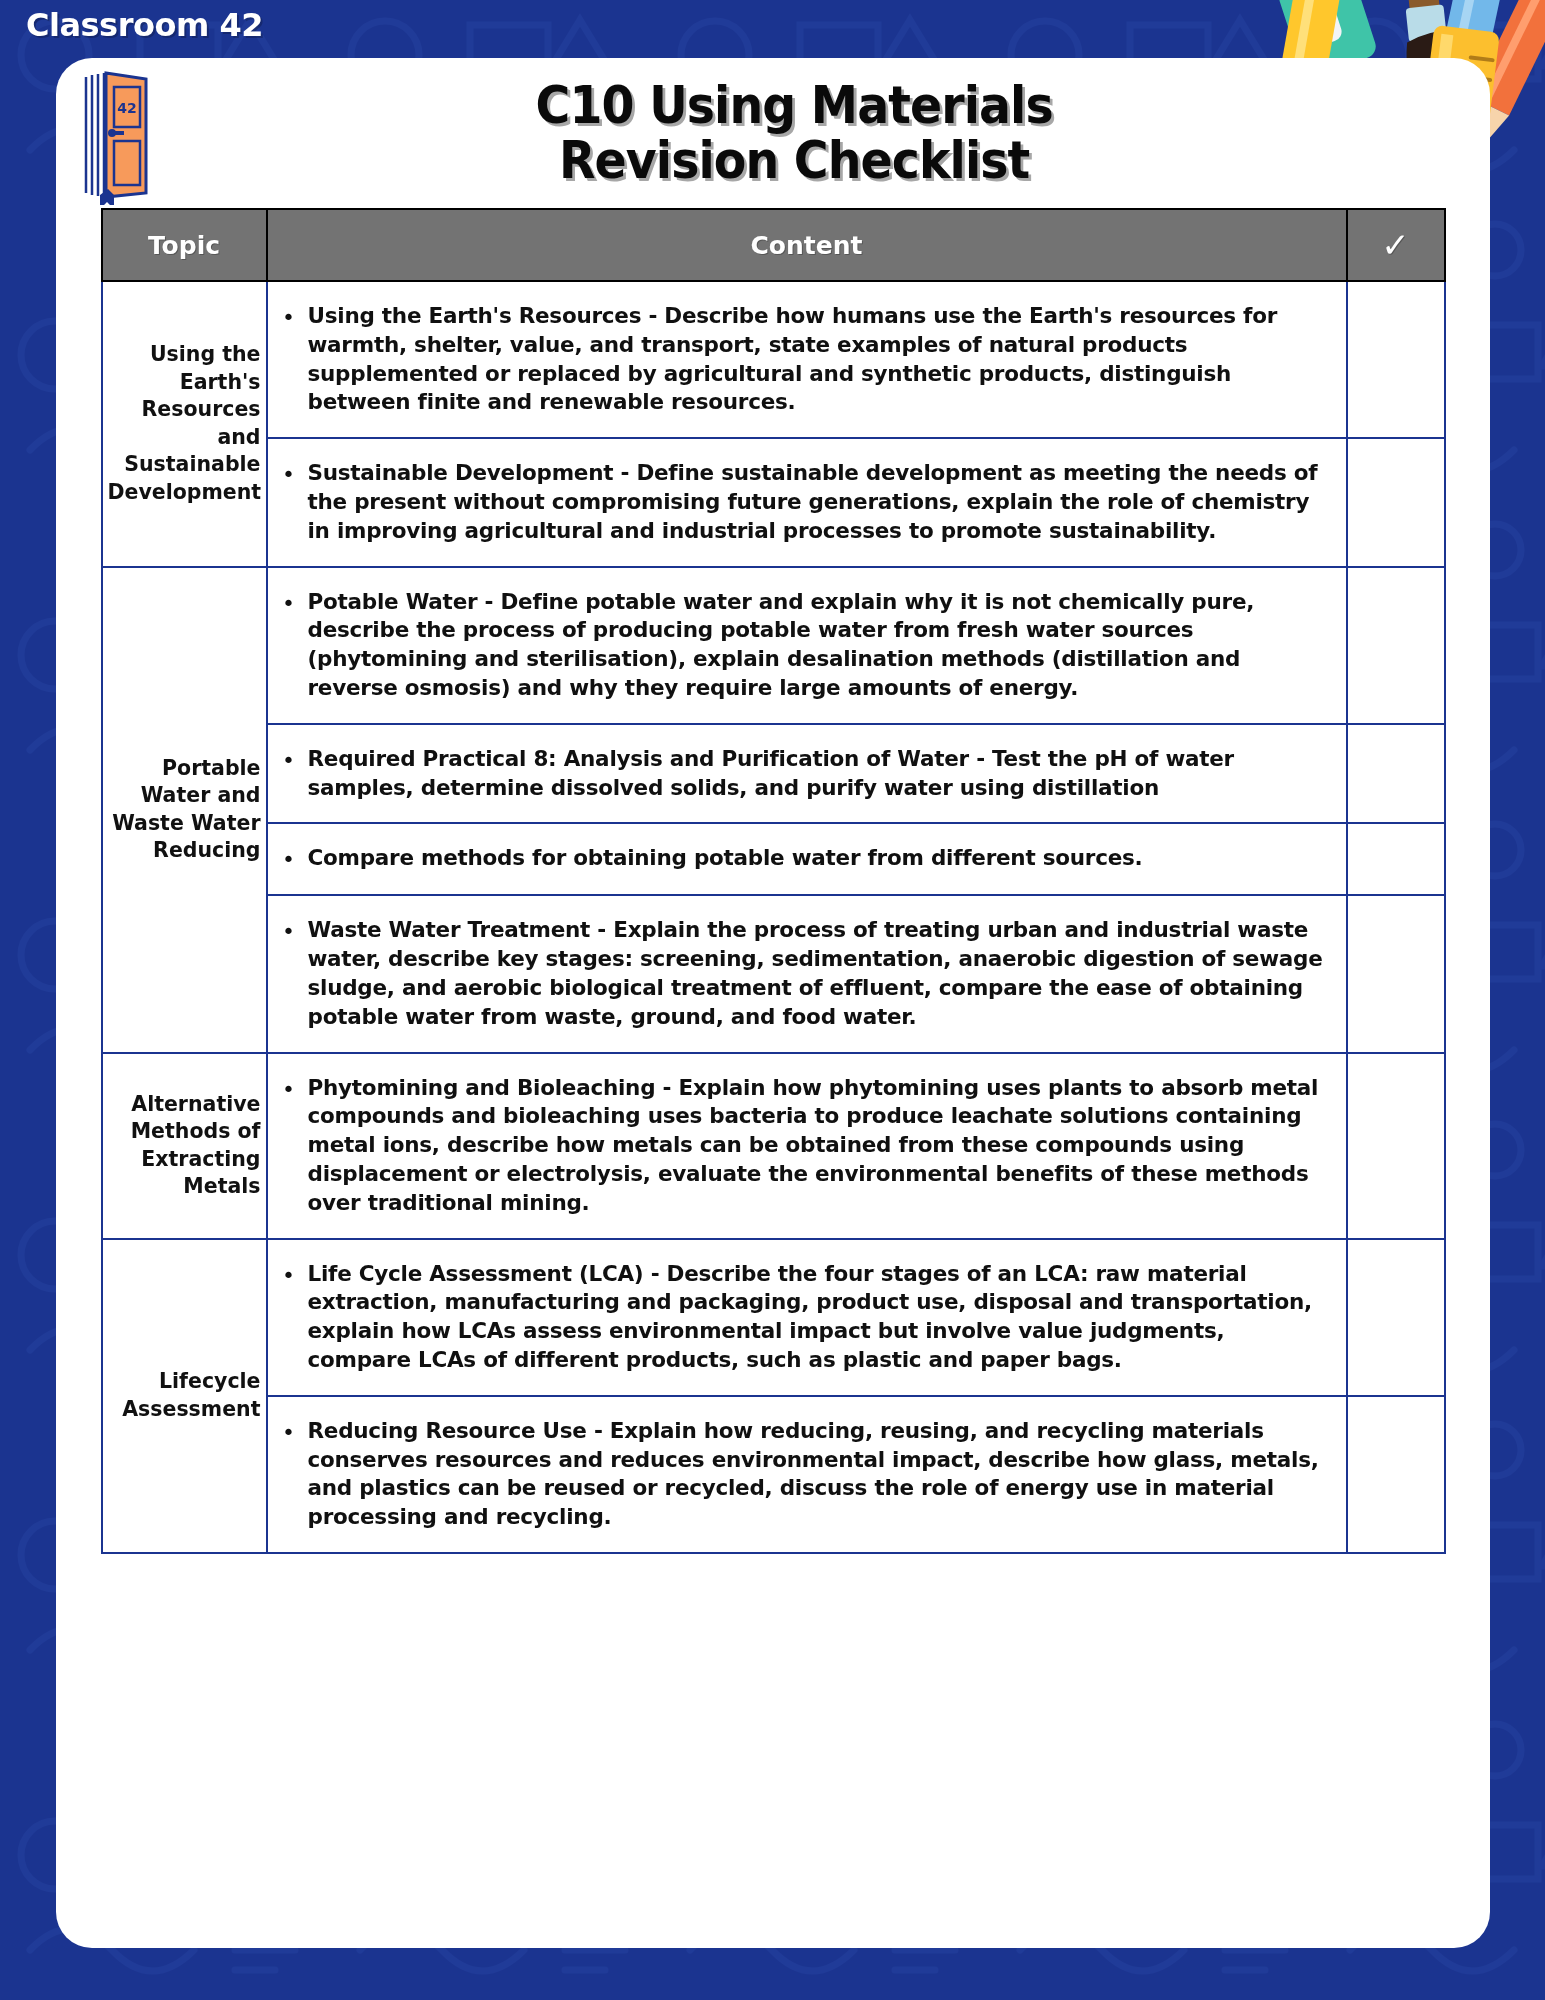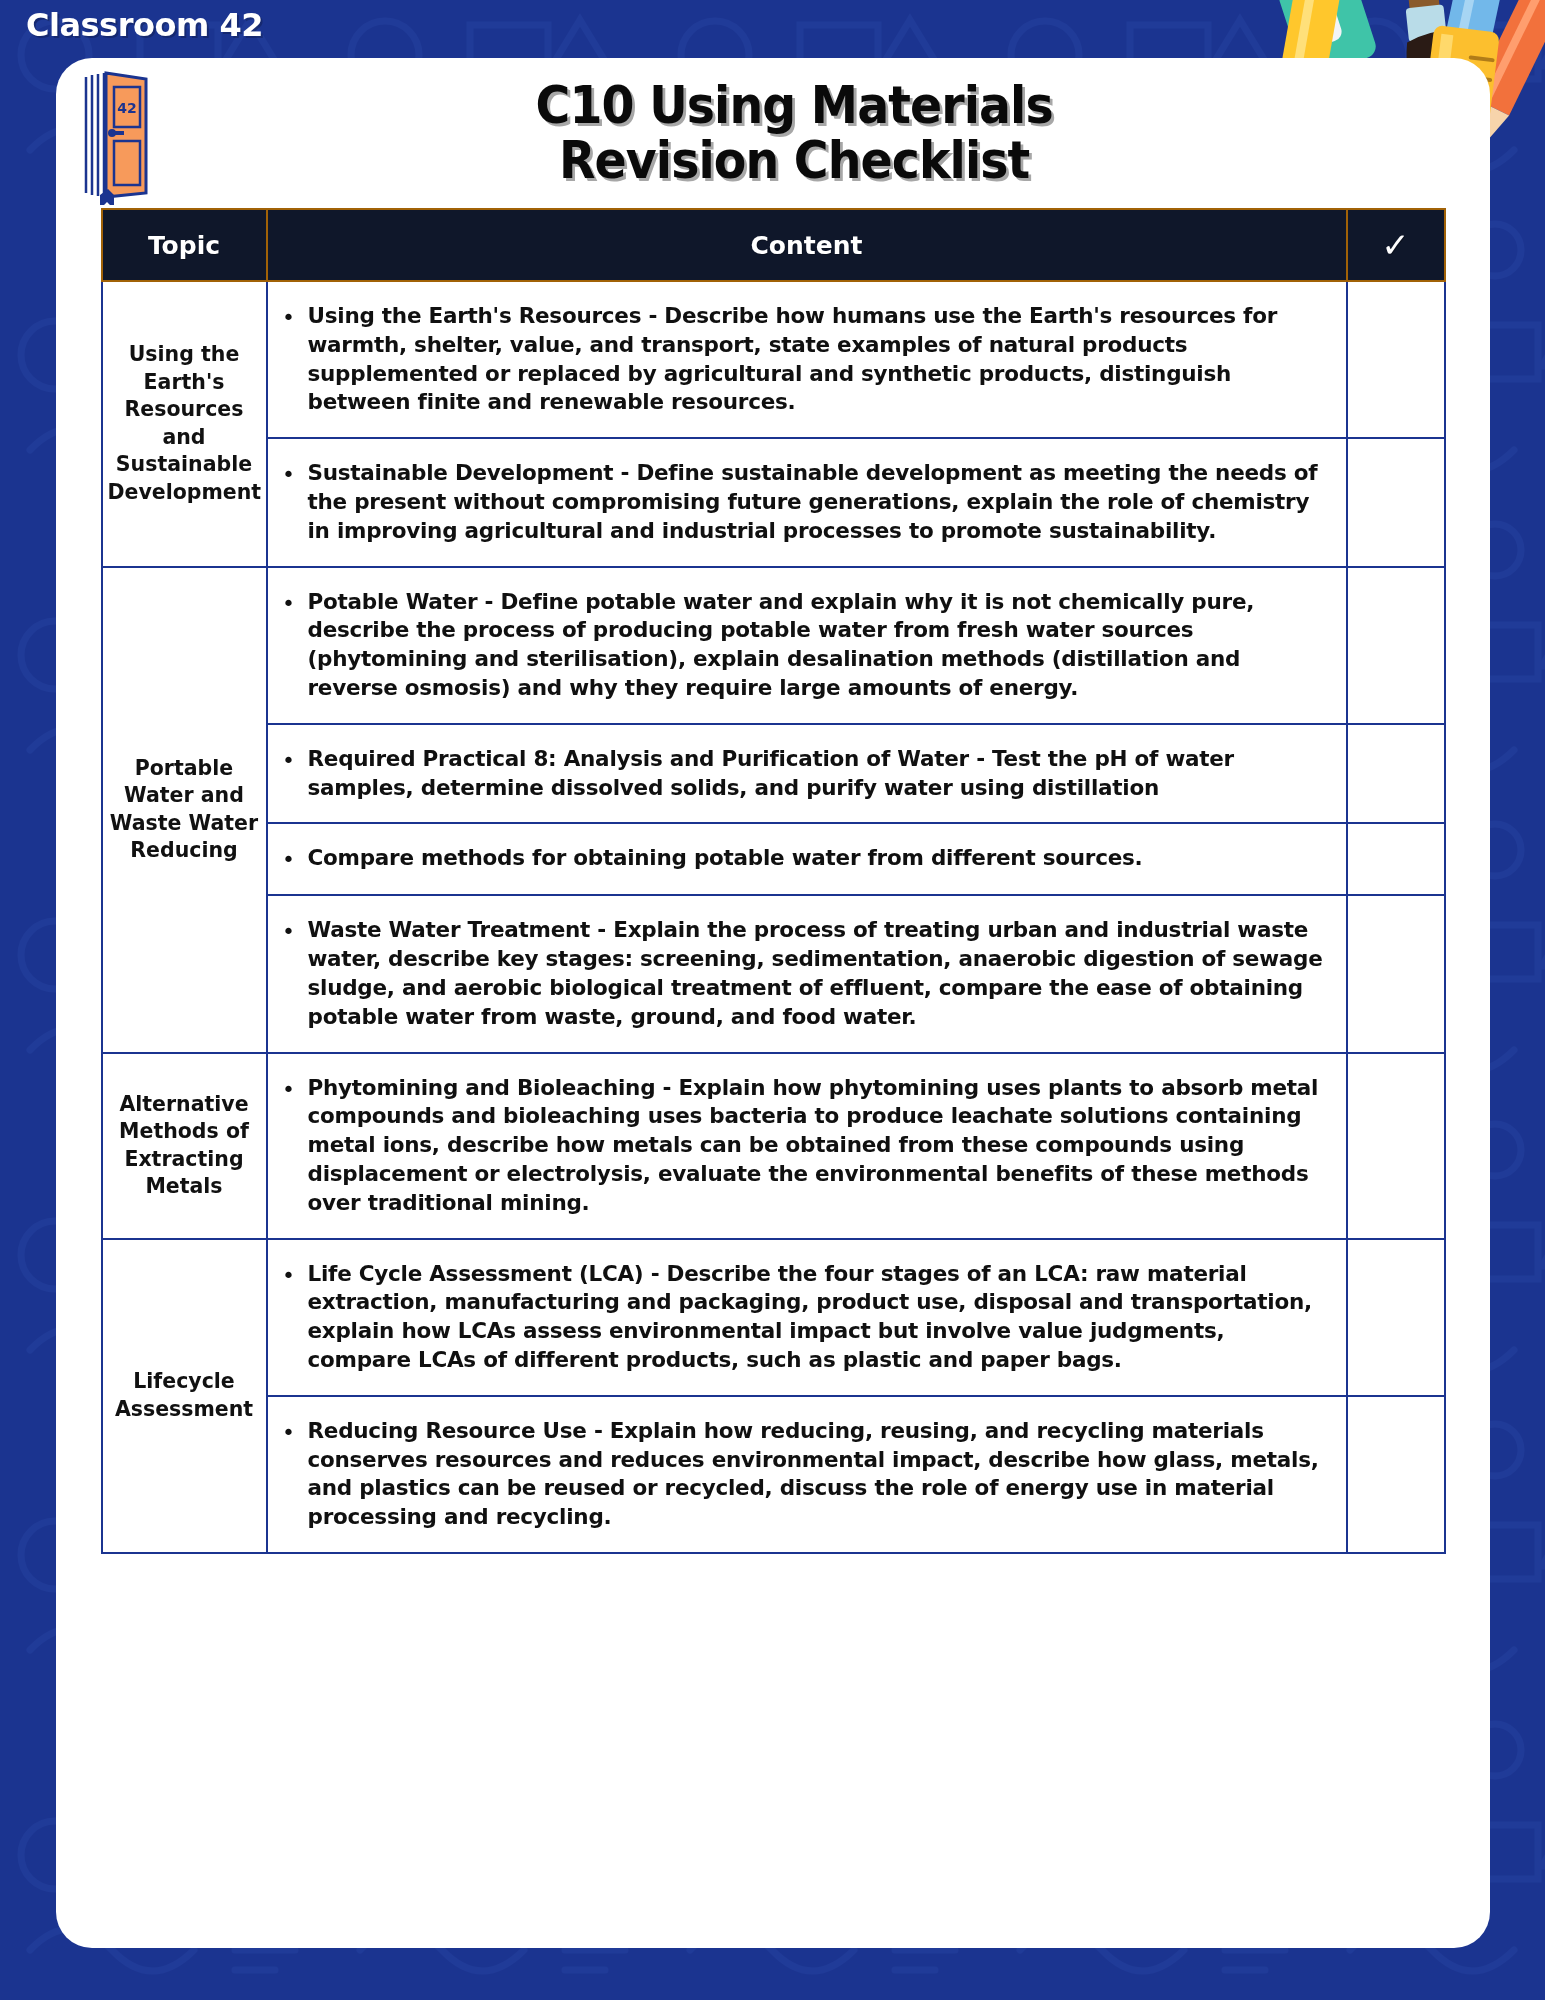--- a/index.html
+++ b/index.html
@@ -102,39 +102,39 @@
   }
 
   
   #checklist-table {
     margin: 0 auto;
     border-collapse: collapse;
     width: 1345px;
     table-layout: fixed;
   }
   #checklist-table th {
-    background: #0f172a;
+    background: #737373;
     color: #ffffff;
-    border: 2px solid #a16207;
+    border: 2px solid #000000;
     height: 72px;
     font-family: "DejaVu Sans", sans-serif;
     font-size: 25px;
     font-weight: bold;
     text-shadow: 1px 1px 0 rgba(0,0,0,0.25);
   }
   #checklist-table td {
     border: 2px solid #1b3490;
     vertical-align: middle;
     background: #fff;
   }
   .col-topic  { width: 165px; }
   .col-check  { width: 98px; }
 
   .topic-cell {
-    text-align: center;
+    text-align: right;
     font-family: "DejaVu Sans", sans-serif;
     font-size: 20.5px;
     line-height: 1.34;
     font-weight: bold;
     color: #111;
     padding: 6px 5px;
   }
   .content-cell {
     padding: 20px 18px 20px 14px;
   }

